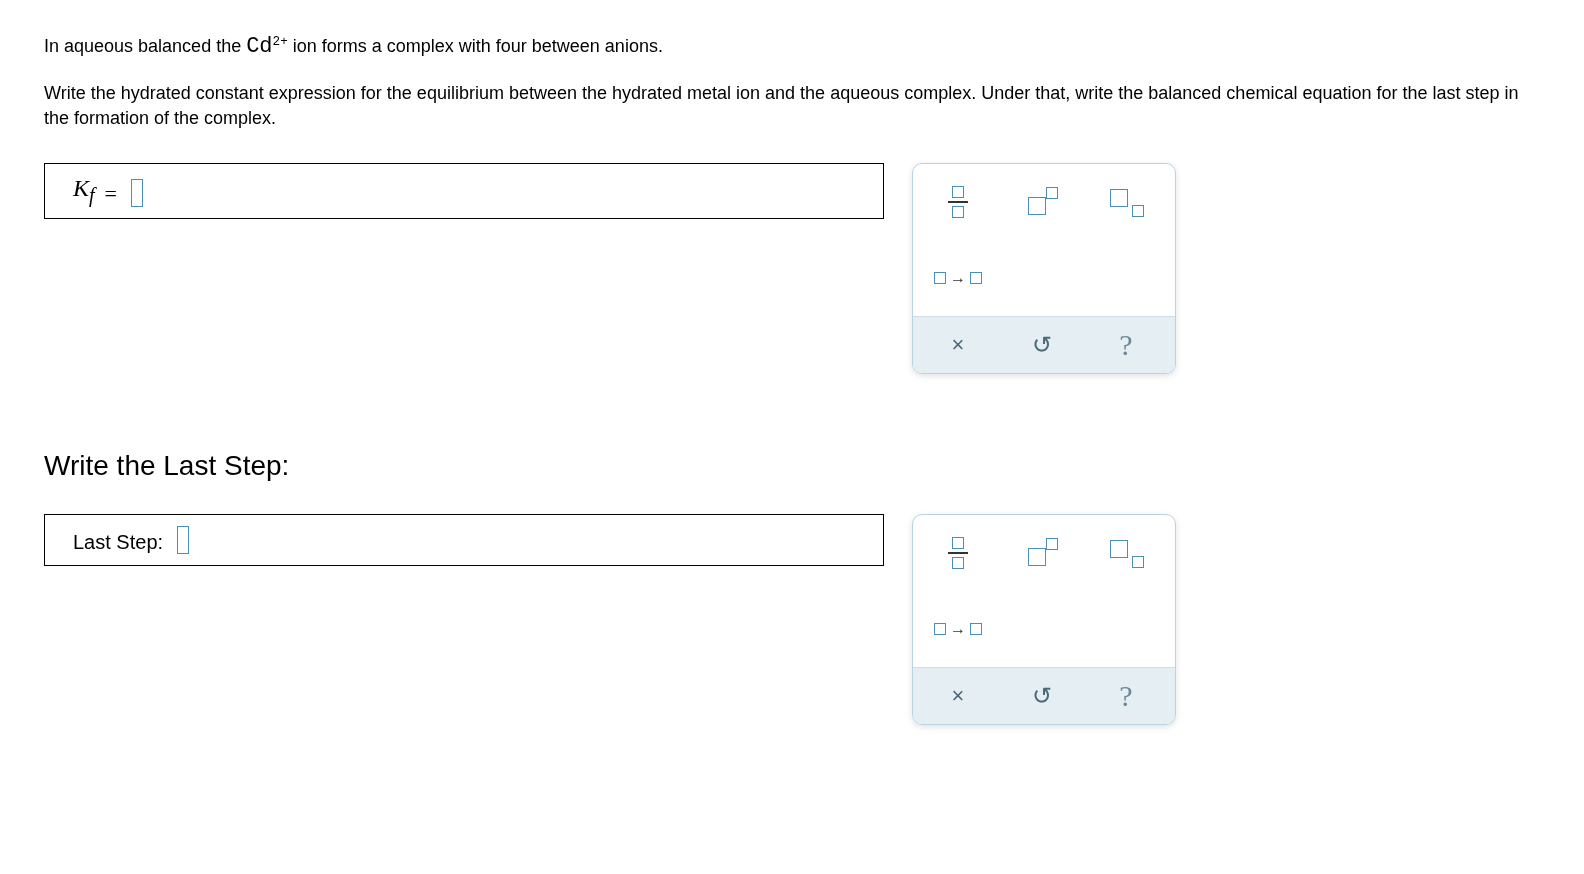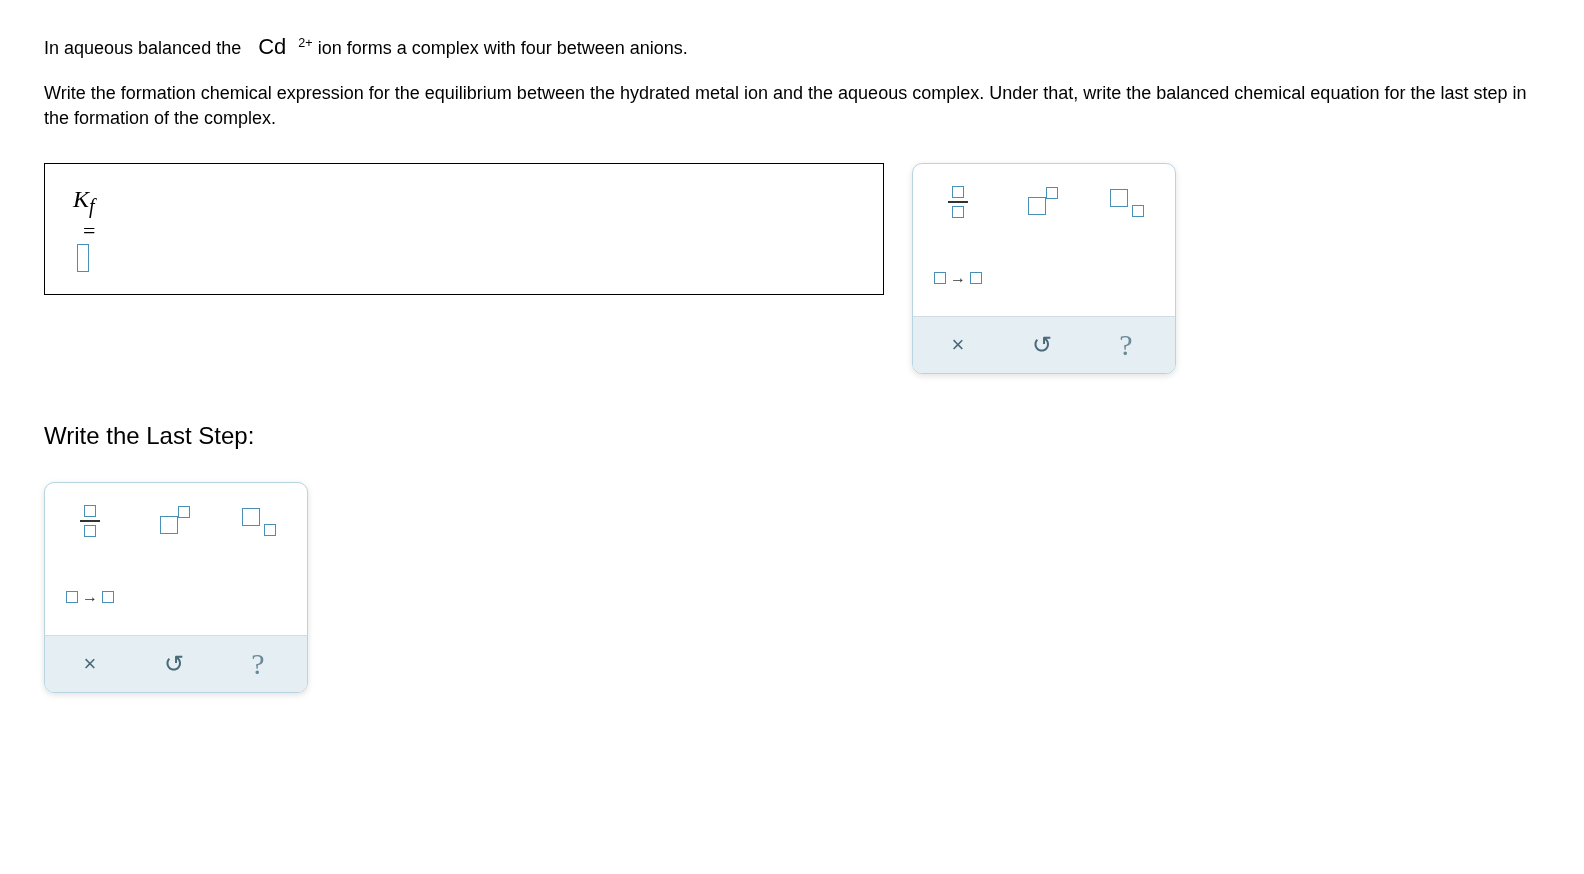--- a/index.html
+++ b/index.html
@@ -6,30 +6,29 @@
     body {
       font-family: Verdana, Geneva, sans-serif;
       font-size: 18px;
       color: #000;
       padding: 32px 44px;
       width: 1584px;
       background: #fff;
     }
     .problem-text { line-height: 1.4; margin-bottom: 18px; }
     .problem-text sup { font-size: 0.7em; }
-    .chem { font-family: Liberation Sans, sans-serif; font-size: 22px; margin-left: 12px; }
+    .chem { font-family: Liberation Mono, monospace; font-size: 22px; }
     .row { display: flex; align-items: flex-start; gap: 28px; margin-top: 32px; }
     .answer-box {
       border: 1px solid #000;
       width: 840px;
-      padding: 22px 28px;
+      padding: 11px 28px;
       display: flex;
-      align-items: flex-start;
+      align-items: flex-end;
       font-size: 20px;
-      flex-direction: column;
     }
     .answer-box .label { font-family: 'Times New Roman', serif; font-style: italic; font-size: 24px; }
     .answer-box .label2 { font-family: Verdana, sans-serif; font-size: 20px; }
     .answer-box .eq { margin: 0 10px; font-family: 'Times New Roman', serif; font-size: 22px; }
     .input-placeholder {
       display: inline-block;
       width: 12px;
       height: 28px;
       border: 1.5px solid #4a8fb8;
       margin-left: 4px;
@@ -42,21 +41,21 @@
       overflow: hidden;
     }
     .tool-row { display: flex; padding: 10px 6px; gap: 6px; }
     .tool-cell {
       width: 78px; height: 56px;
       display: flex; align-items: center; justify-content: center;
       cursor: pointer;
     }
     .tool-row.footer { background: #e5eef2; border-top: 1px solid #d0dde4; padding: 4px 6px; }
     .tool-row.footer .tool-cell { height: 48px; }
-    .section-label { margin: 48px 0 6px 0; font-size: 24px; }
+    .section-label { margin: 76px 0 6px 0; font-size: 28px; }
     
     .sq { border: 1.8px solid #4a8fb8; background: #fff; display: inline-block; }
     .sq.s { width: 12px; height: 12px; }
     .sq.m { width: 18px; height: 18px; }
     .frac { display: flex; flex-direction: column; align-items: center; gap: 3px; }
     .frac .bar { width: 20px; height: 1.8px; background: #333; }
     .sup-icon { position: relative; width: 32px; height: 30px; }
     .sup-icon .base { position: absolute; bottom: 2px; left: 2px; }
     .sup-icon .exp { position: absolute; top: 0; right: 0; }
     .sub-icon { position: relative; width: 36px; height: 30px; }
@@ -69,21 +68,21 @@
     .q-glyph { font-size: 30px; color: #6a8a99; font-family: Georgia, serif; }
   </style>
 </head>
 <body>
 
 <div class="problem-text">
   <span>In aqueous balanced the </span>
   <span class="chem">Cd</span><sup class="chem">2+</sup>
   <span> ion forms a complex with four between anions.</span>
 </div>
-<div class="problem-text">Write the formation chemical expression for the equilibrium between the hydrated metal ion and the aqueous complex. Under that, write the balanced chemical equation for the last step in the formation of the complex.</div>
+<div class="problem-text">Write the hydrated constant expression for the equilibrium between the hydrated metal ion and the aqueous complex. Under that, write the balanced chemical equation for the last step in the formation of the complex.</div>
 
 <div class="row">
   <div class="answer-box">
     <span class="label"><span>K</span><sub>f</sub></span>
     <span class="eq">=</span>
     <span class="input-placeholder"></span>
   </div>
 
   <div class="toolbox">
     <div class="tool-row">
@@ -128,20 +127,25 @@
       <div class="tool-cell">
         <span class="q-glyph">?</span>
       </div>
     </div>
   </div>
 </div>
 
 <div class="section-label">Write the Last Step:</div>
 
 <div class="row">
+  <div class="answer-box">
+    <span class="label2">Last Step:</span>
+    <span style="width:10px"></span>
+    <span class="input-placeholder"></span>
+  </div>
 
   <div class="toolbox">
     <div class="tool-row">
       <div class="tool-cell">
         <span class="frac">
           <span class="sq s"></span>
             <span class="bar"></span>
             <span class="sq s"></span>
         </span>
       </div>

